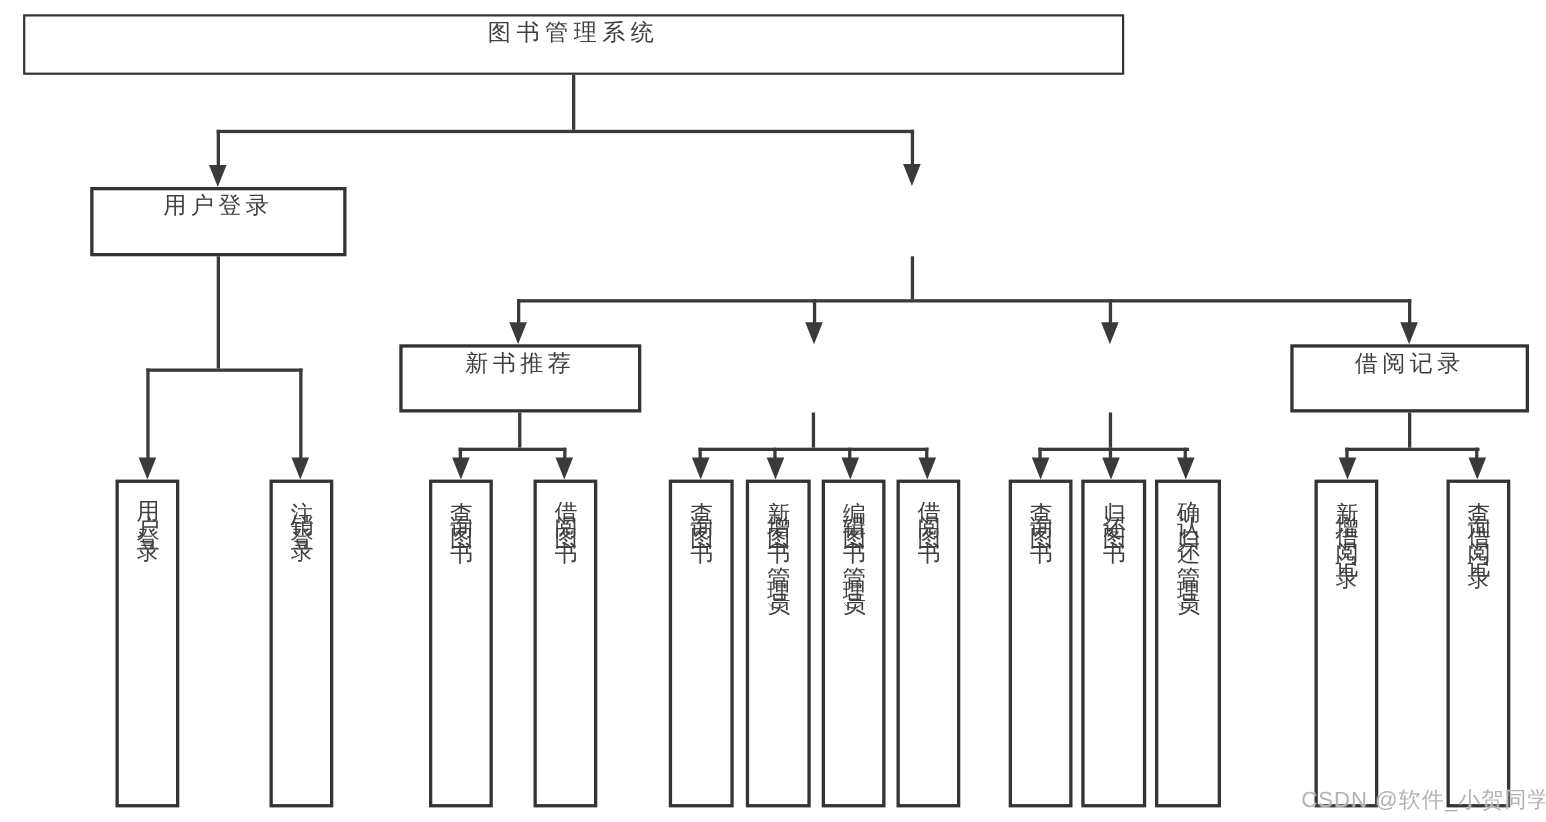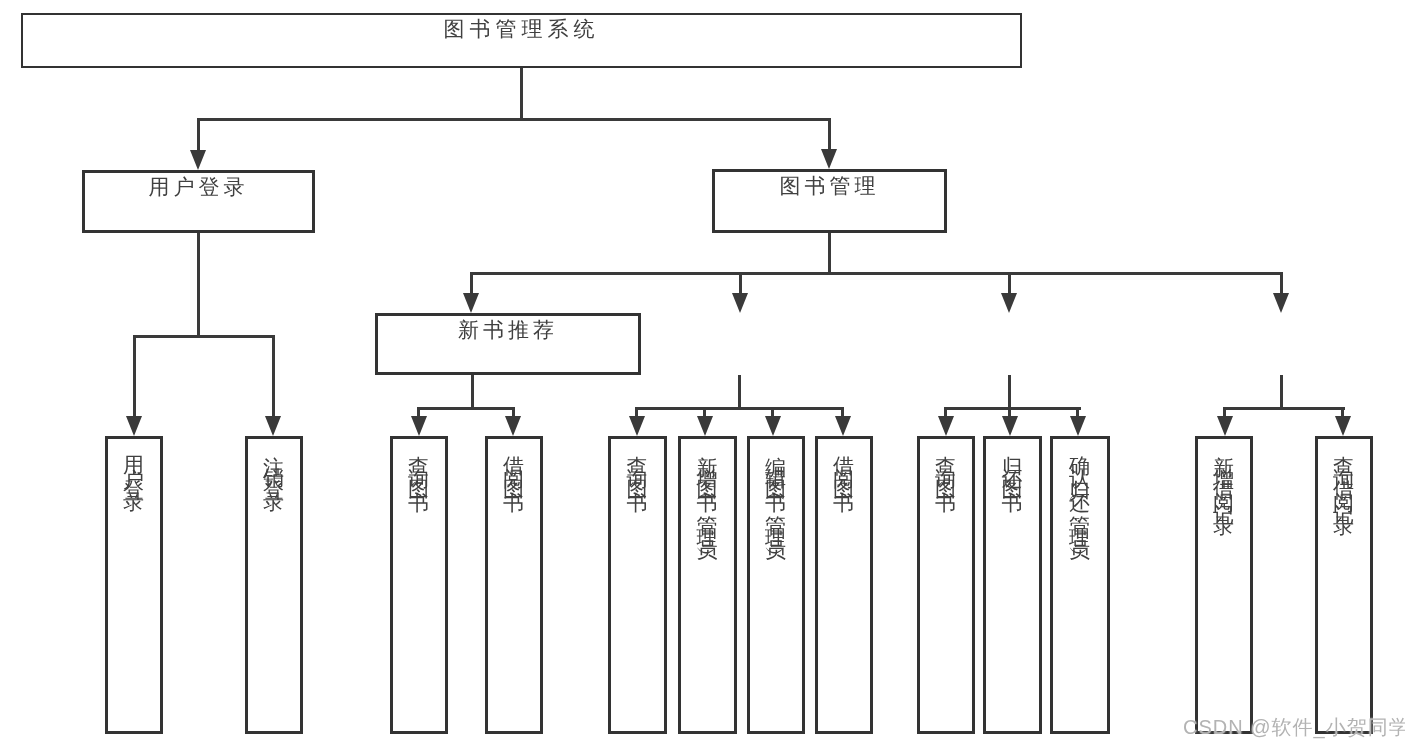--- a/index.html
+++ b/index.html
@@ -46,44 +46,44 @@
   <div class="vline" style="left:520px; top:68px; height:50px;"></div>
   <div class="hline" style="left:197px; top:118px; width:634px;"></div>
   <div class="vline" style="left:197px; top:118px; height:34px;"></div>
   <div class="arrow" style="left:190px; top:150px;"></div>
   <div class="vline" style="left:828px; top:118px; height:34px;"></div>
   <div class="arrow" style="left:821px; top:149px;"></div>
 
   <div class="box" style="left:82px; top:170px; width:233px; height:63px;">
     <span class="hlabel">用户登录</span>
   </div>
-  <div class="box" style="left:712px; top:169px; width:235px; height:64px;">
-    <span class="hlabel">图书管理</span>
-  </div>
 
   <div class="vline" style="left:197px; top:233px; height:102px;"></div>
   <div class="hline" style="left:133px; top:335px; width:142px;"></div>
   <div class="vline" style="left:133px; top:335px; height:83px;"></div>
   <div class="arrow" style="left:126px; top:416px;"></div>
   <div class="vline" style="left:272px; top:335px; height:83px;"></div>
   <div class="arrow" style="left:265px; top:416px;"></div>
 
   <div class="vline" style="left:828px; top:233px; height:39px;"></div>
   <div class="hline" style="left:470px; top:272px; width:813px;"></div>
   <div class="vline" style="left:470px; top:272px; height:25px;"></div>
   <div class="arrow" style="left:463px; top:293px;"></div>
   <div class="vline" style="left:739px; top:272px; height:25px;"></div>
   <div class="arrow" style="left:732px; top:293px;"></div>
   <div class="vline" style="left:1008px; top:272px; height:25px;"></div>
   <div class="arrow" style="left:1001px; top:293px;"></div>
   <div class="vline" style="left:1280px; top:272px; height:25px;"></div>
   <div class="arrow" style="left:1273px; top:293px;"></div>
 
-  <div class="box" style="left:375px; top:313px; width:266px; height:62px;">
+  <div class="box" style="left:363px; top:313px; width:220px; height:62px;">
     <span class="hlabel">新书推荐</span>
+  </div>
+  <div class="box" style="left:1173px; top:313px; width:217px; height:62px;">
+    <span class="hlabel">借阅记录</span>
   </div>
 
   <div class="vline" style="left:471px; top:375px; height:32px;"></div>
   <div class="hline" style="left:417px; top:407px; width:97px;"></div>
   <div class="vline" style="left:417px; top:407px; height:12px;"></div>
   <div class="arrow" style="left:411px; top:416px;"></div>
   <div class="vline" style="left:512px; top:407px; height:12px;"></div>
   <div class="arrow" style="left:505px; top:416px;"></div>
 
   <div class="vline" style="left:738px; top:375px; height:32px;"></div>

